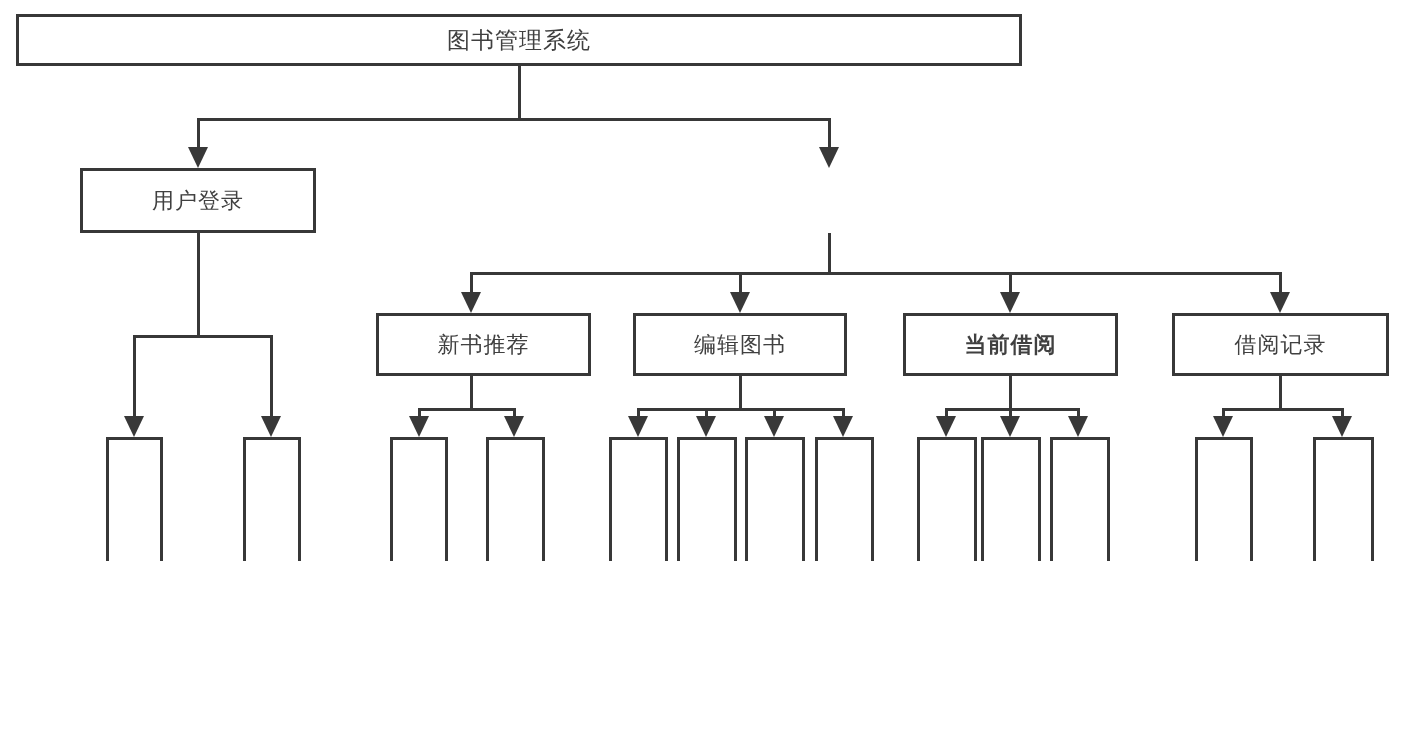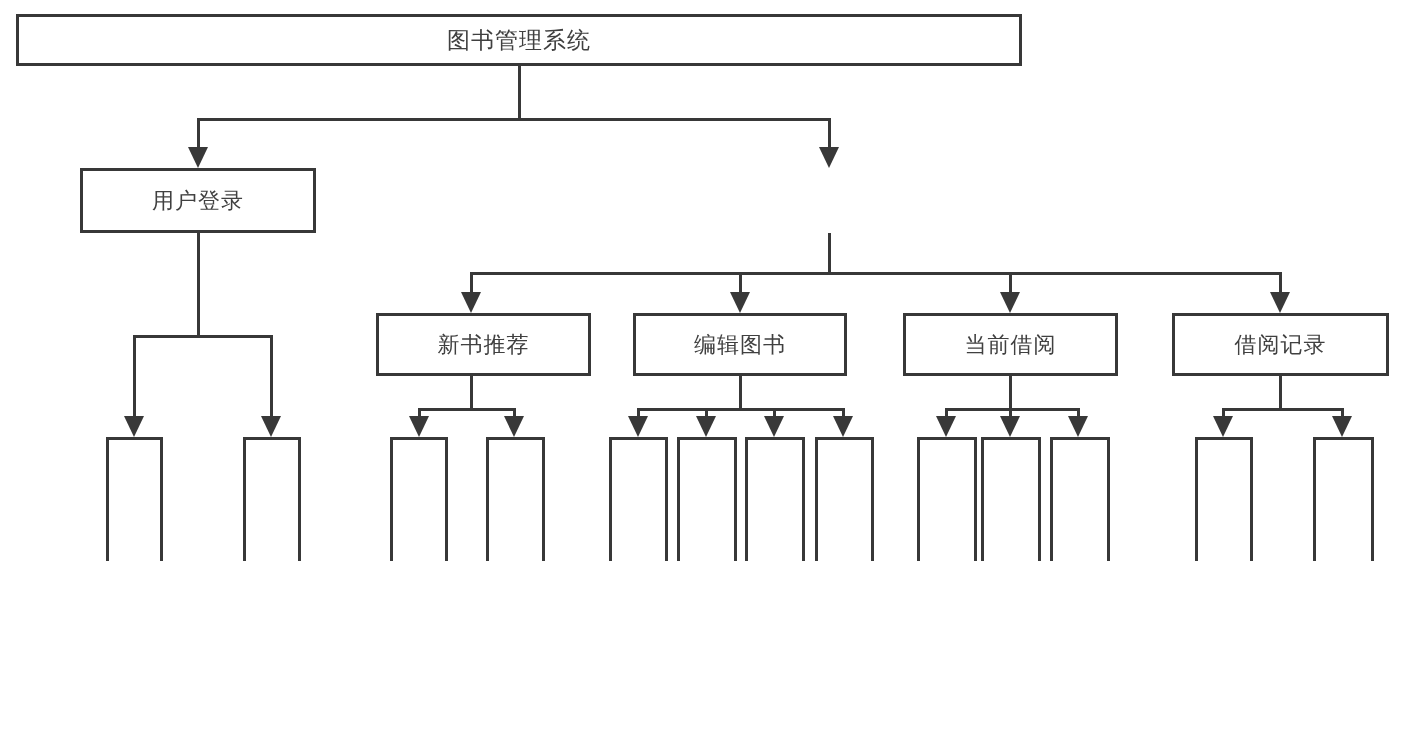--- a/index.html
+++ b/index.html
@@ -93,21 +93,21 @@
   <div class="arrow" style="left:1000px; top:292px;"></div>
   <div class="vline" style="left:1279px; top:272px; height:22px;"></div>
   <div class="arrow" style="left:1270px; top:292px;"></div>
 
   <div class="box h" style="left:376px; top:313px; width:215px; height:63px;">
     <span>新书推荐</span>
   </div>
   <div class="box h" style="left:633px; top:313px; width:214px; height:63px;">
     <span>编辑图书</span>
   </div>
-  <div class="box h" style="left:903px; top:313px; width:215px; height:63px;">
+  <div class="box h" style="left:903px; top:313px; width:215px; height:63px;font-weight:bold;">
     <span>当前借阅</span>
   </div>
   <div class="box h" style="left:1172px; top:313px; width:217px; height:63px;justify-content:center;">
     <span>借阅记录</span>
   </div>
 
   <div class="vline" style="left:470px; top:376px; height:32px;"></div>
   <div class="hline" style="left:418px; top:408px; width:98px;"></div>
   <div class="vline" style="left:418px; top:408px; height:10px;"></div>
   <div class="arrow" style="left:409px; top:416px;"></div>

